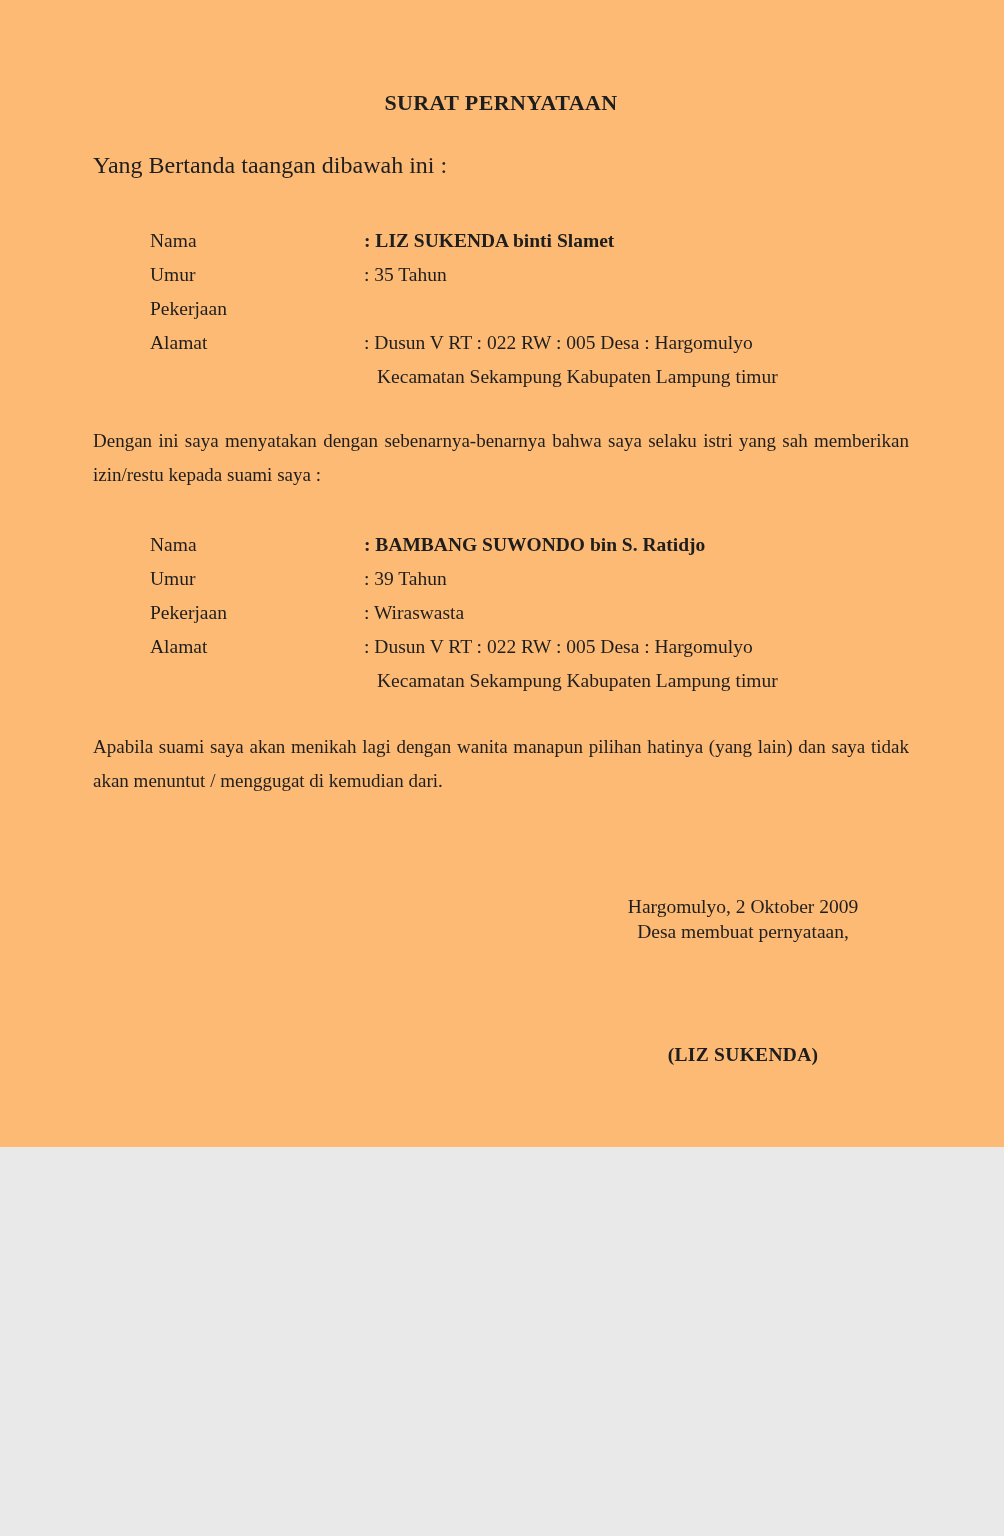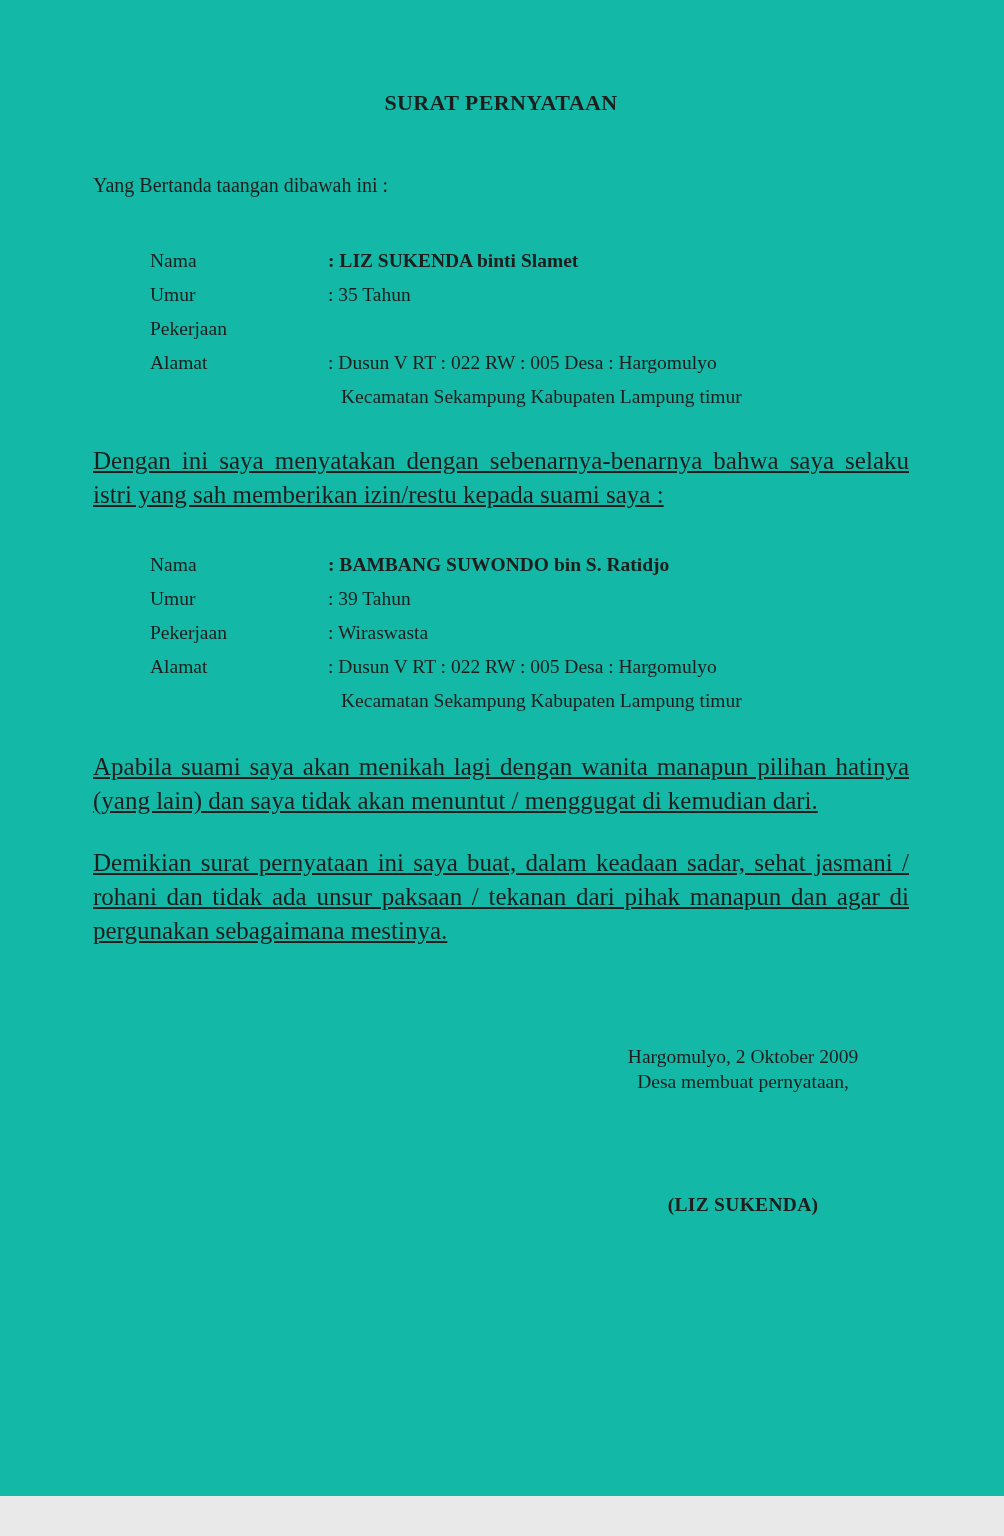--- a/index.html
+++ b/index.html
@@ -3,74 +3,74 @@
 <meta charset="utf-8">
 <style>
   html, body {
     margin: 0;
     padding: 0;
     background: #e9e9e9;
   }
   .page {
     position: relative;
     width: 1004px;
-    height: 1496px;
+    height: 1147px;
     margin: 0 auto;
-    background: #14b8a6;
+    background: #fdba74;
     box-sizing: border-box;
     padding: 90px 95px 0 93px;
     font-family: "Liberation Serif", "DejaVu Serif", serif;
     color: #1e1e1e;
     overflow: hidden;
   }
   .doc-title {
     text-align: center;
     font-weight: bold;
     font-size: 22px;
     letter-spacing: 0.4px;
     line-height: 26px;
   }
   .opening-line {
-    margin-top: 56px;
-    font-size: 20px;
+    margin-top: 36px;
+    font-size: 24px;
     line-height: 26px;
   }
   .data-rows {
     margin-top: 46px;
     margin-left: 57px;
     font-size: 19.5px;
     line-height: 34px;
   }
   .data-rows.second {
     margin-top: 36px;
   }
   .row {
     display: flex;
     align-items: flex-start;
+    gap: 36px;
   }
   .row .label {
     flex: 0 0 178px;
     width: 178px;
   }
   .row .value {
     flex: 1 1 auto;
   }
   .row .value.bold {
     font-weight: bold;
   }
   .value .cont-line {
     display: block;
     padding-left: 13px;
   }
   .para {
     margin-top: 32px;
-    font-size: 25px;
+    font-size: 19px;
     line-height: 34px;
     text-align: justify;
-    text-decoration: underline;
   }
   .para.first {
     margin-top: 30px;
   }
   .para.last {
     margin-top: 28px;
   }
   .sign-block {
     margin-top: 96px;
     margin-left: 532px;
@@ -134,21 +134,20 @@
       <span class="label">Alamat</span>
       <span class="value">
         <span>: Dusun V RT : 022 RW : 005 Desa : Hargomulyo</span>
         <span class="cont-line">Kecamatan Sekampung Kabupaten Lampung timur</span>
       </span>
     </div>
   </div>
 
   <div class="para">Apabila suami saya akan menikah lagi dengan wanita manapun pilihan hatinya (yang lain) dan saya tidak akan menuntut / menggugat di kemudian dari.</div>
 
-  <div class="para last">Demikian surat pernyataan ini saya buat, dalam keadaan sadar, sehat jasmani / rohani dan tidak ada unsur paksaan / tekanan dari pihak manapun dan agar di pergunakan sebagaimana mestinya.</div>
 
   <div class="sign-block">
     <div>Hargomulyo, 2 Oktober 2009</div>
     <div>Desa membuat pernyataan,</div>
     <div class="sign-name">(LIZ SUKENDA)</div>
   </div>
 
 </div>
 
 </body></html>

